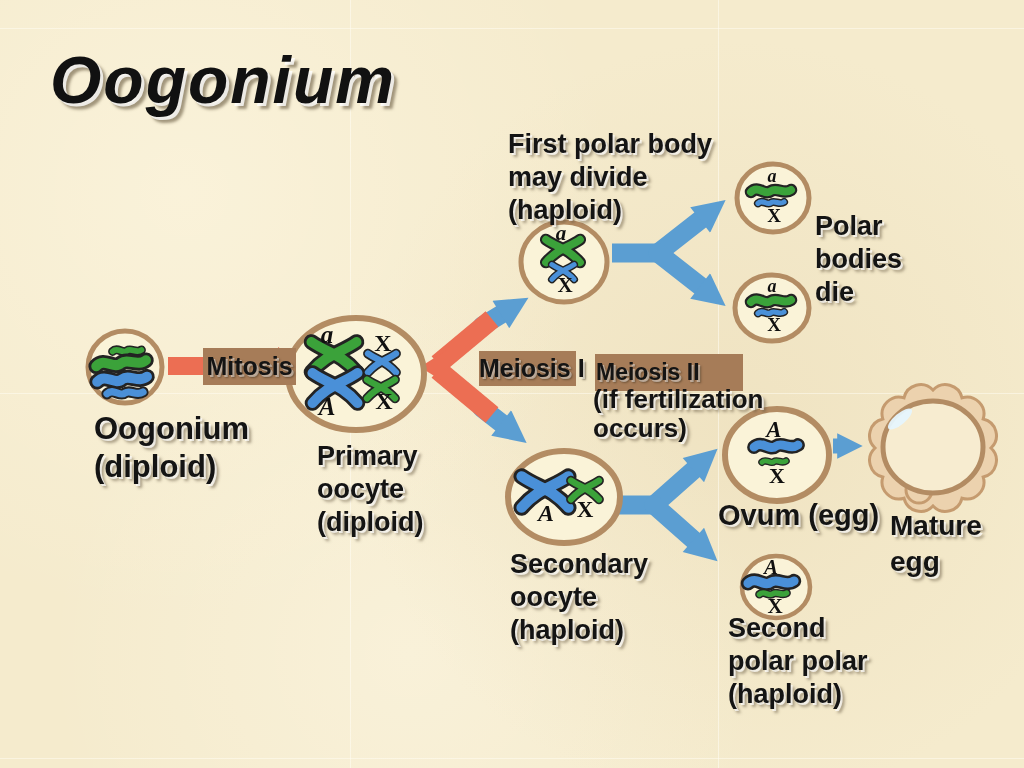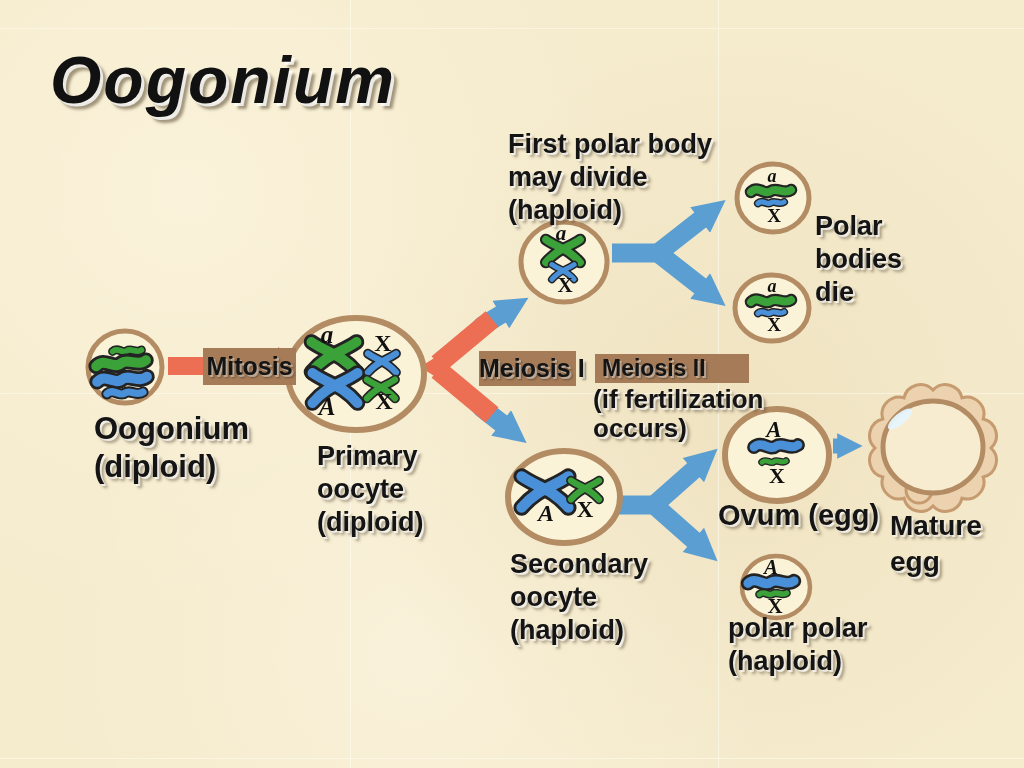--- a/index.html
+++ b/index.html
@@ -219,21 +219,21 @@
   </svg>
 
   <h1 class="title">Oogonium</h1>
 
   <div class="bar" style="left:180px;top:348px;width:93px;height:37px;justify-content:center;font-size:25px;">
     <span>Mitosis</span>
   </div>
   <div class="bar" style="left:456px;top:351px;width:97px;height:35px;padding-left:0;font-size:25px;">
     <span>Meiosis I</span>
   </div>
-  <div class="bar" style="left:572px;top:354px;width:147px;height:29px;padding-left:7px;font-size:23px;">
+  <div class="bar" style="left:572px;top:354px;width:147px;height:37px;padding-left:1px;font-size:23px;">
     <span>Meiosis II</span>
   </div>
 
   <div class="lbl" style="left:86px;top:410px;font-size:31px;margin-left:8px;">
     <span>Oogonium</span>
     <span>(diploid)</span>
   </div>
 
   <div class="lbl" style="left:317px;top:440px;font-size:27px;">
     <span>Primary</span>
@@ -267,20 +267,21 @@
   <div class="lbl" style="left:718px;top:498px;font-size:29px;">
     <span>Ovum (egg)</span>
   </div>
 
   <div class="lbl" style="left:890px;top:508px;font-size:28px;line-height:1.28;">
     <span>Mature</span>
     <span>egg</span>
   </div>
 
   <div class="lbl" style="left:728px;top:612px;font-size:27px;">
+    <span>Second</span>
     <span>polar polar</span>
     <span>(haploid)</span>
   </div>
 
   <span class="cl it" style="left:327px;top:334px;font-size:25px;">a</span>
   <span class="cl" style="left:383px;top:343px;font-size:24px;">X</span>
   <span class="cl it" style="left:327px;top:406px;font-size:25px;">A</span>
   <span class="cl" style="left:384px;top:401px;font-size:24px;">X</span>
 
   <span class="cl it" style="left:561px;top:233px;font-size:21px;">a</span>

